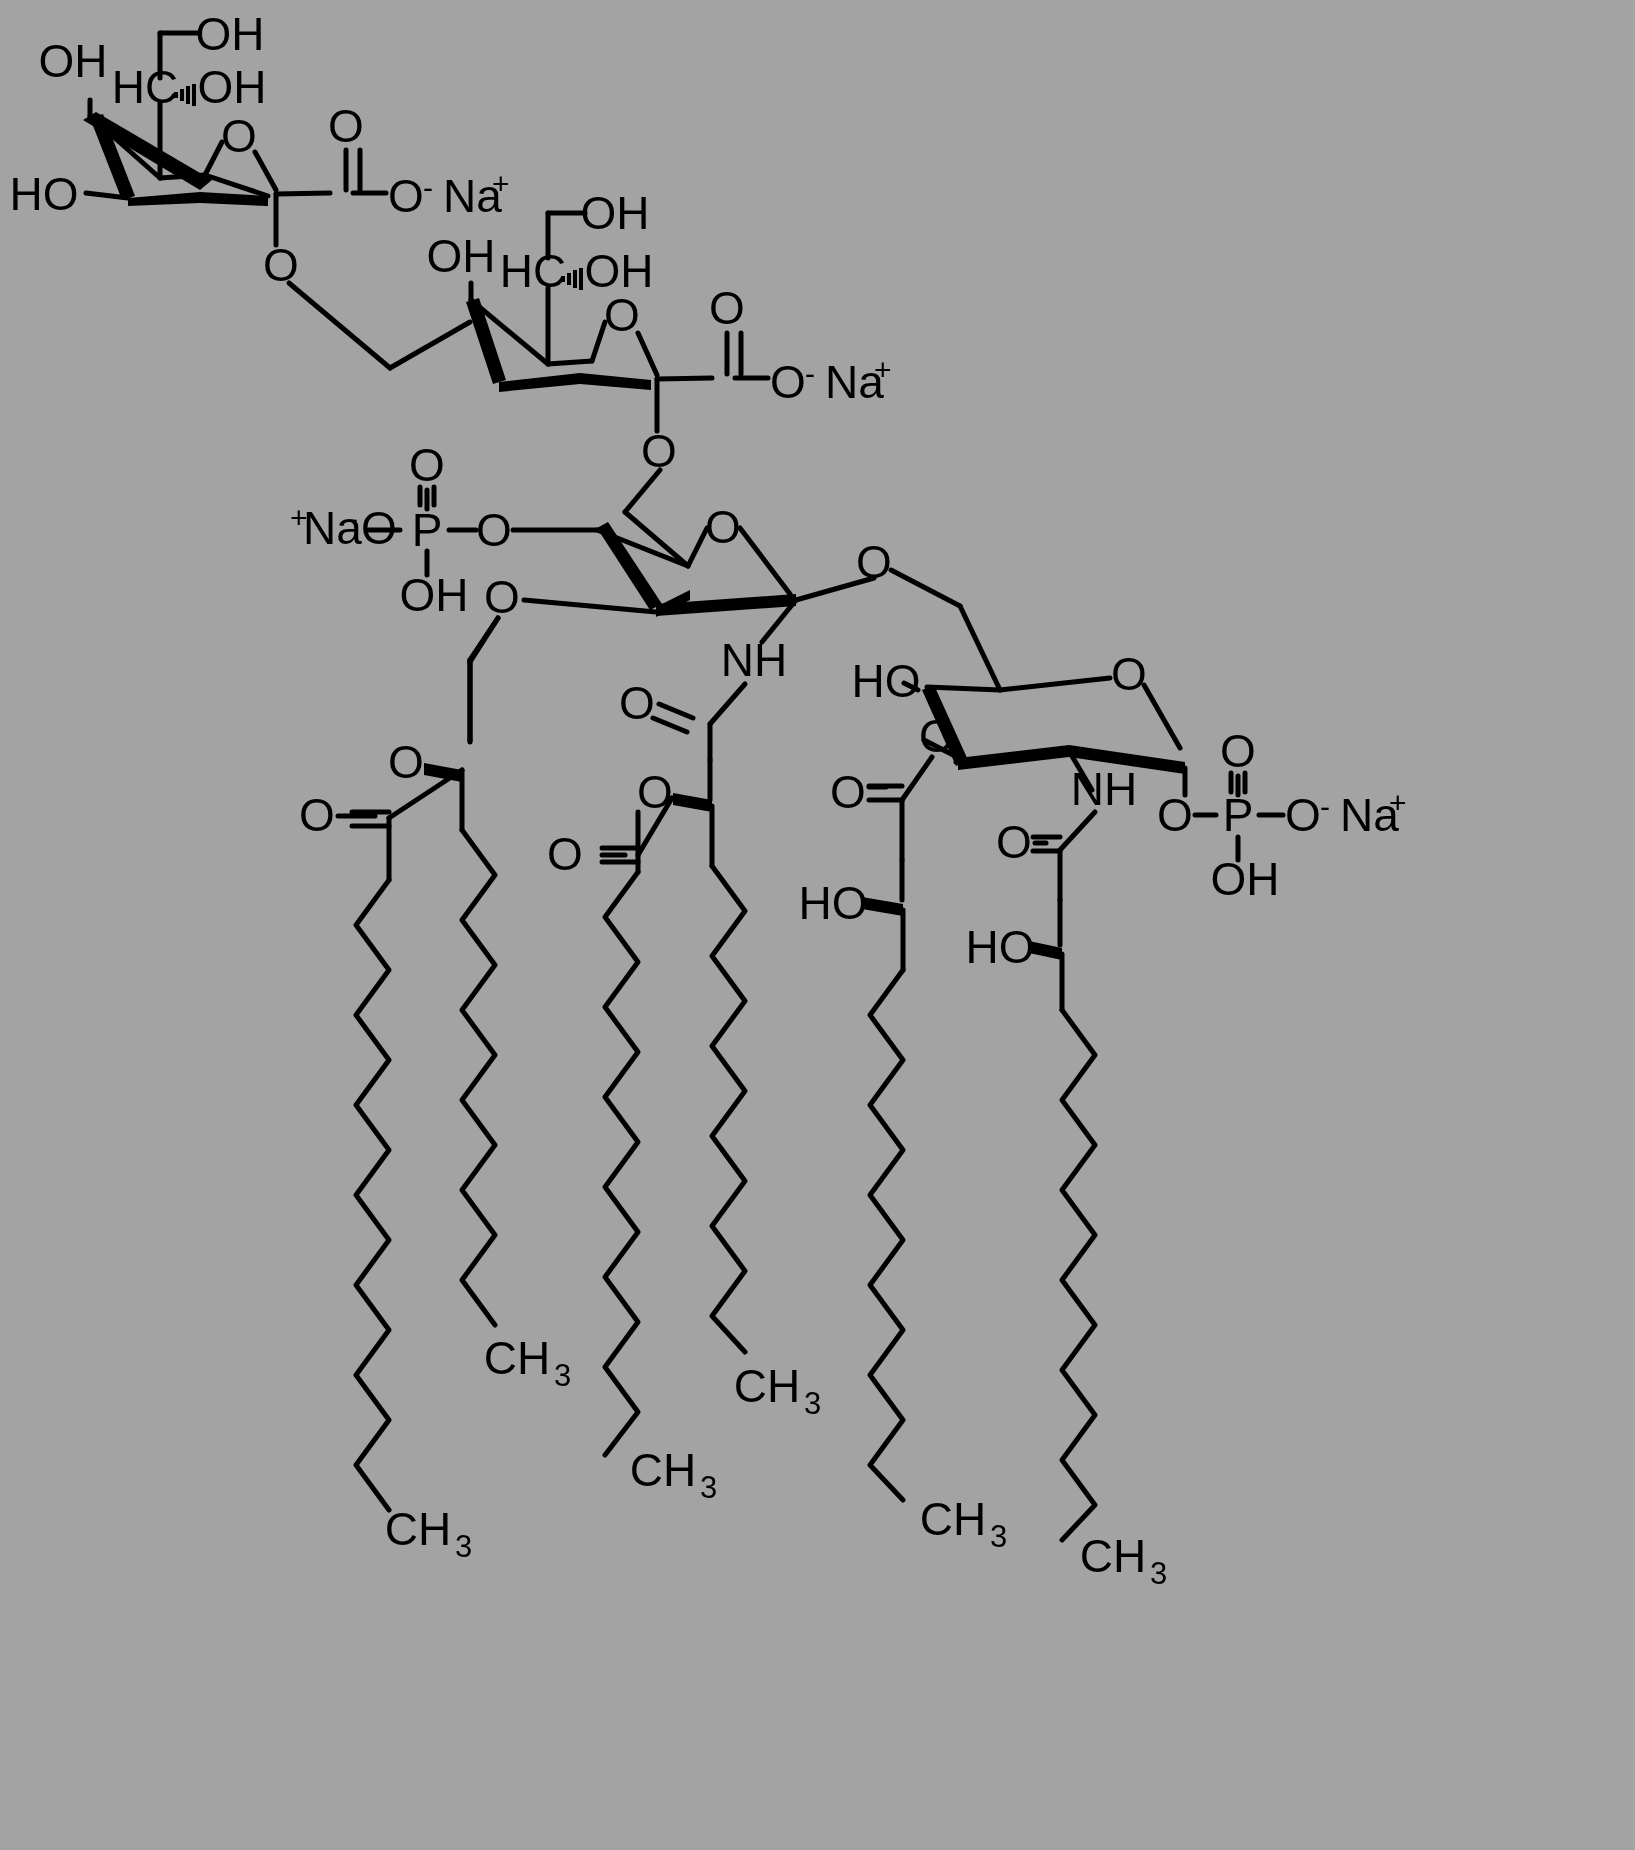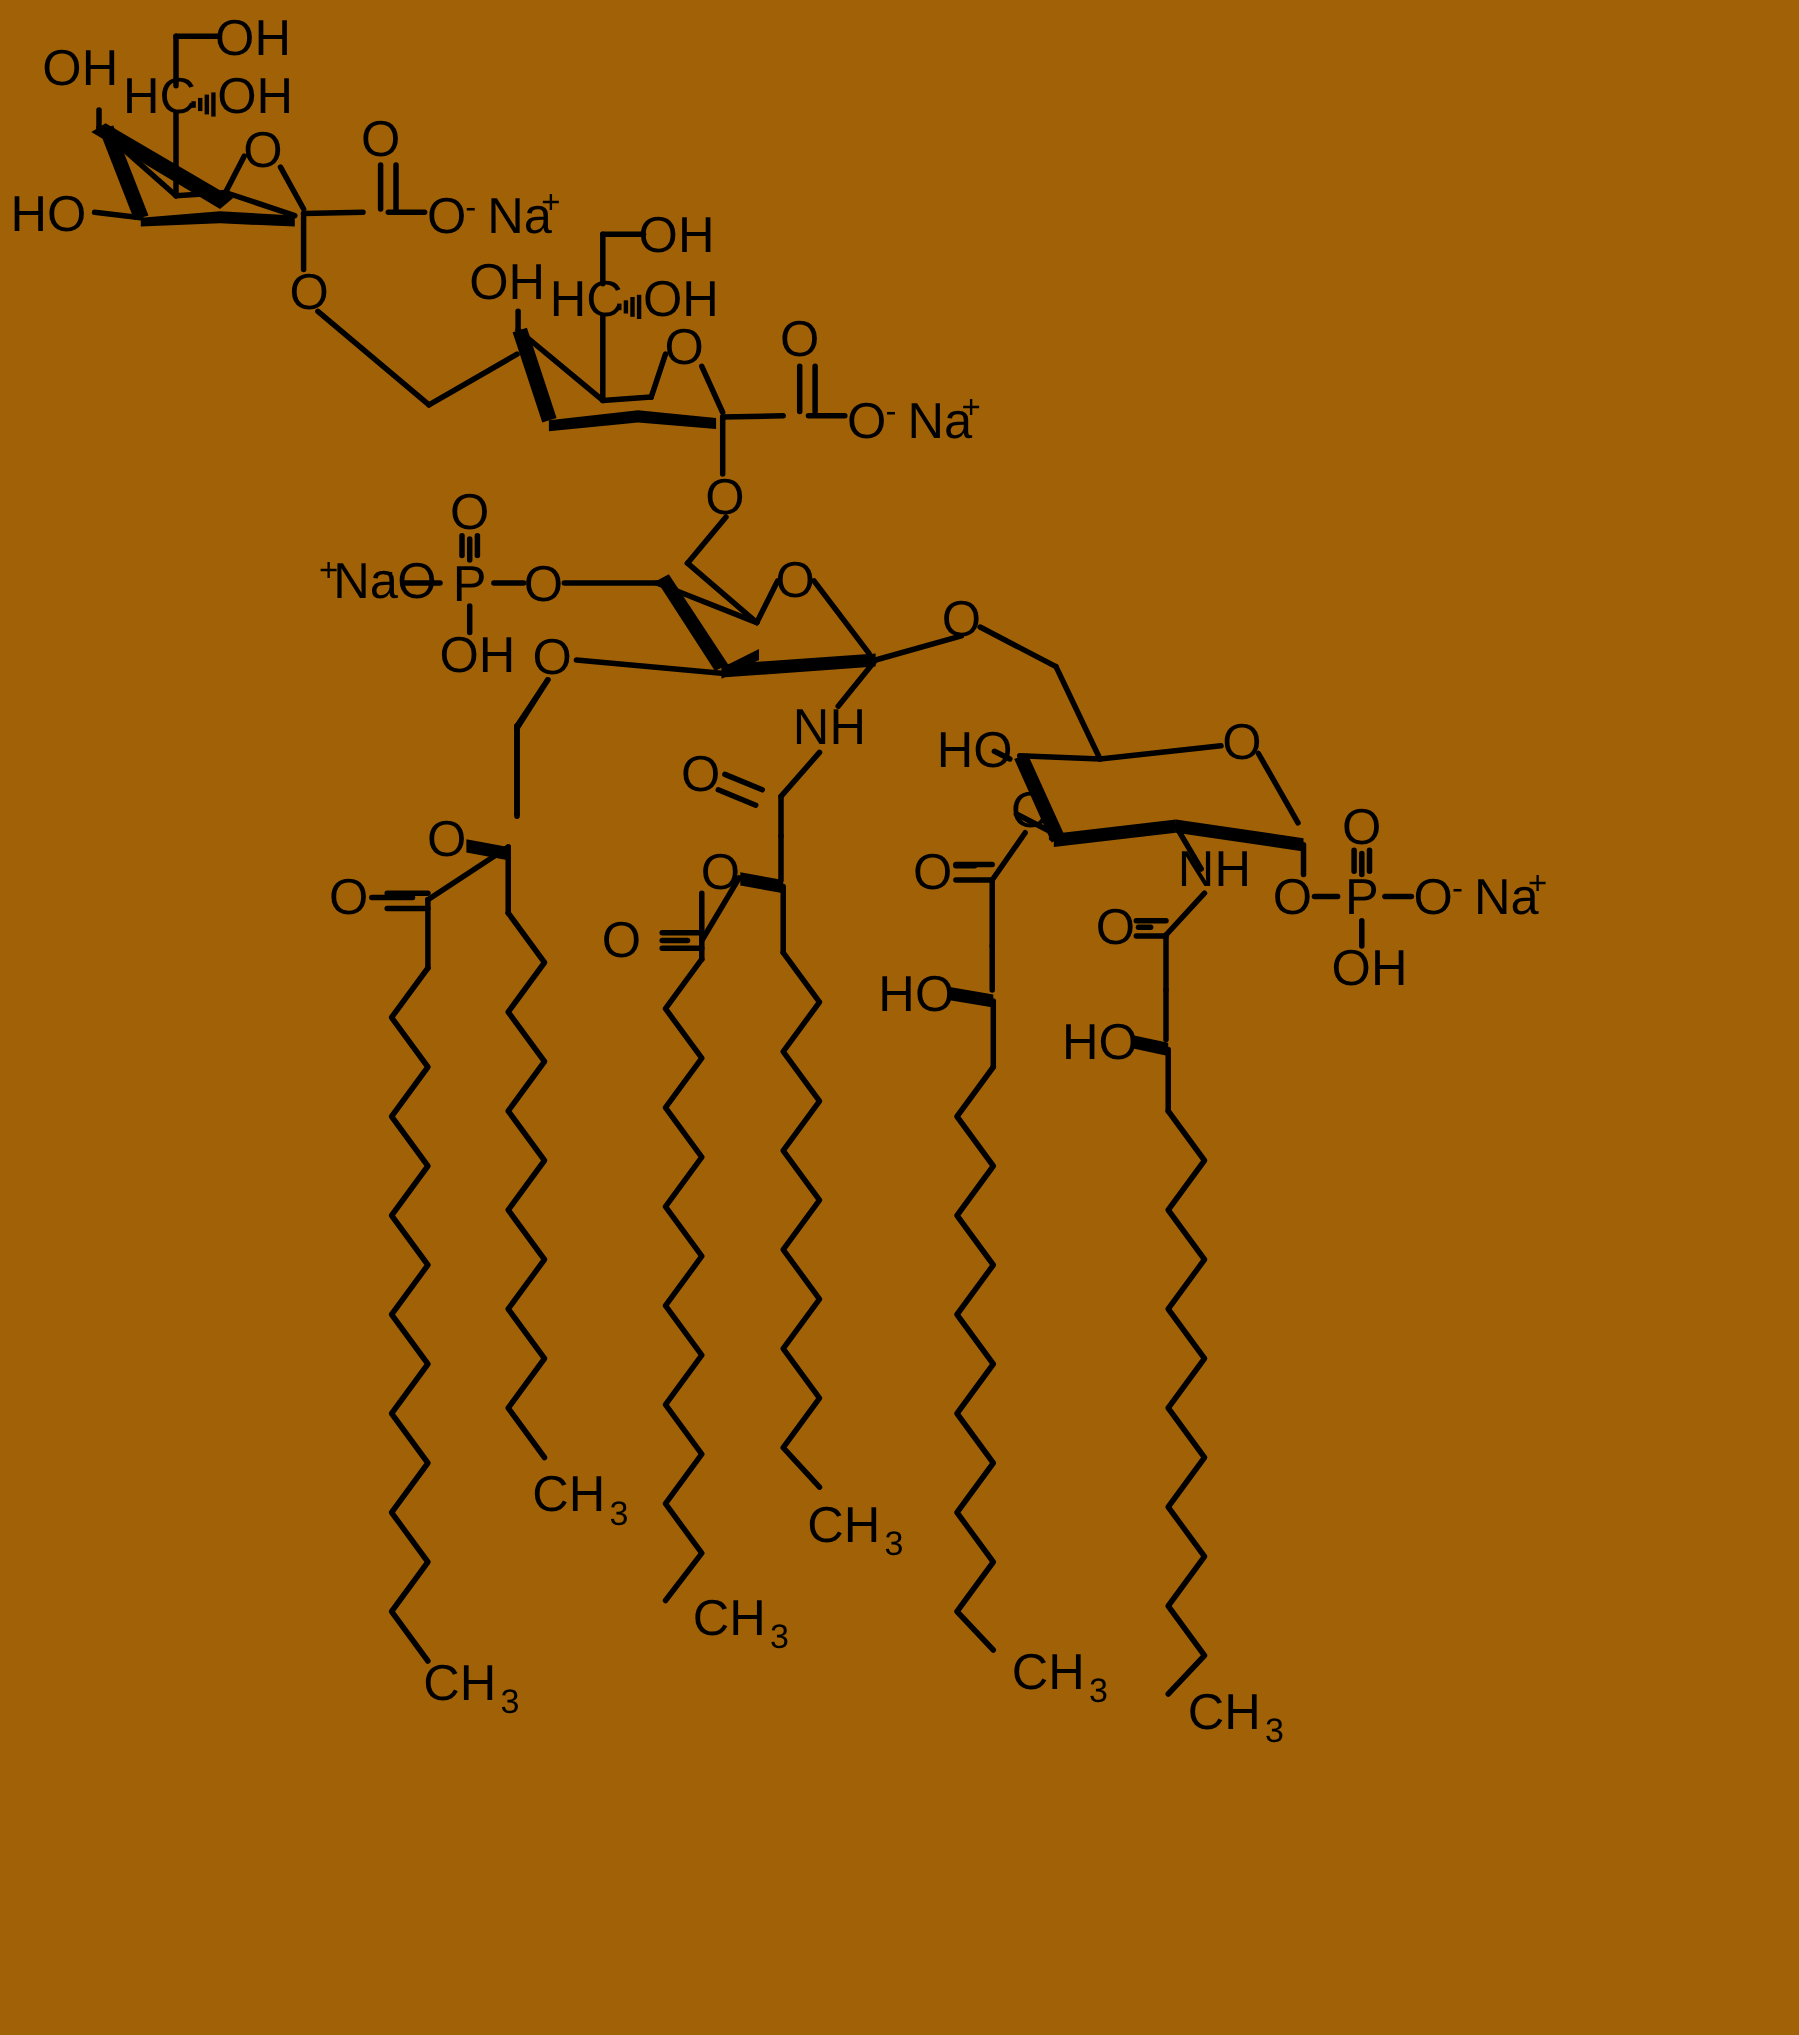--- a/index.html
+++ b/index.html
@@ -1,18 +1,18 @@
 <!DOCTYPE html>
 <html><head>
 <meta charset="utf-8">
 <title>Chemical Structure</title>
 <style>
   html,body{margin:0;padding:0;background:#ffffff;}
   body{font-family:"Liberation Sans", sans-serif;}
-  #stage{position:relative;width:1635px;height:1850px;background:#a16207;overflow:hidden;}
+  #stage{position:relative;width:1635px;height:1850px;background:#a3a3a3;overflow:hidden;}
   #struct{position:absolute;left:0;top:0;width:1635px;height:1850px;}
   .atom{font-family:"Liberation Sans", sans-serif;fill:#000;font-size:46px;}
   .sup{font-size:30px;}
   .sub{font-size:31px;}
 </style>
 </head>
 <body>
 
 <div id="stage">
 <svg id="struct" viewBox="0 0 1635 1850" xmlns="http://www.w3.org/2000/svg">

